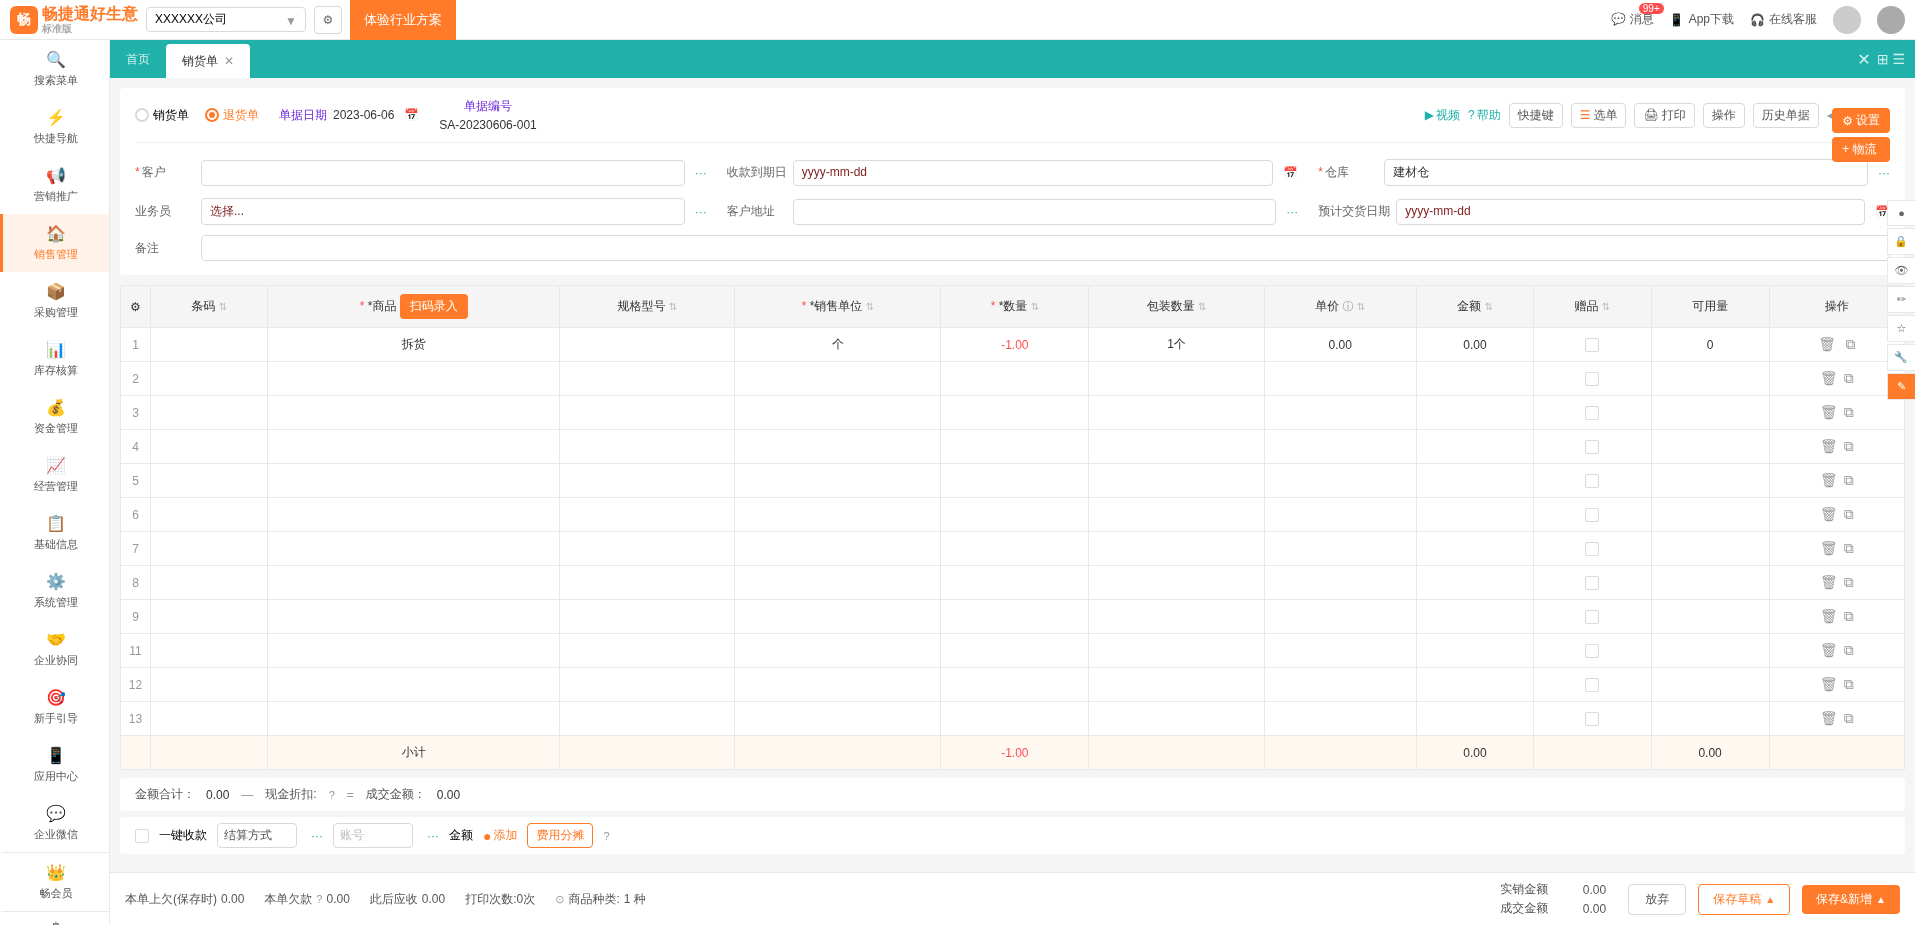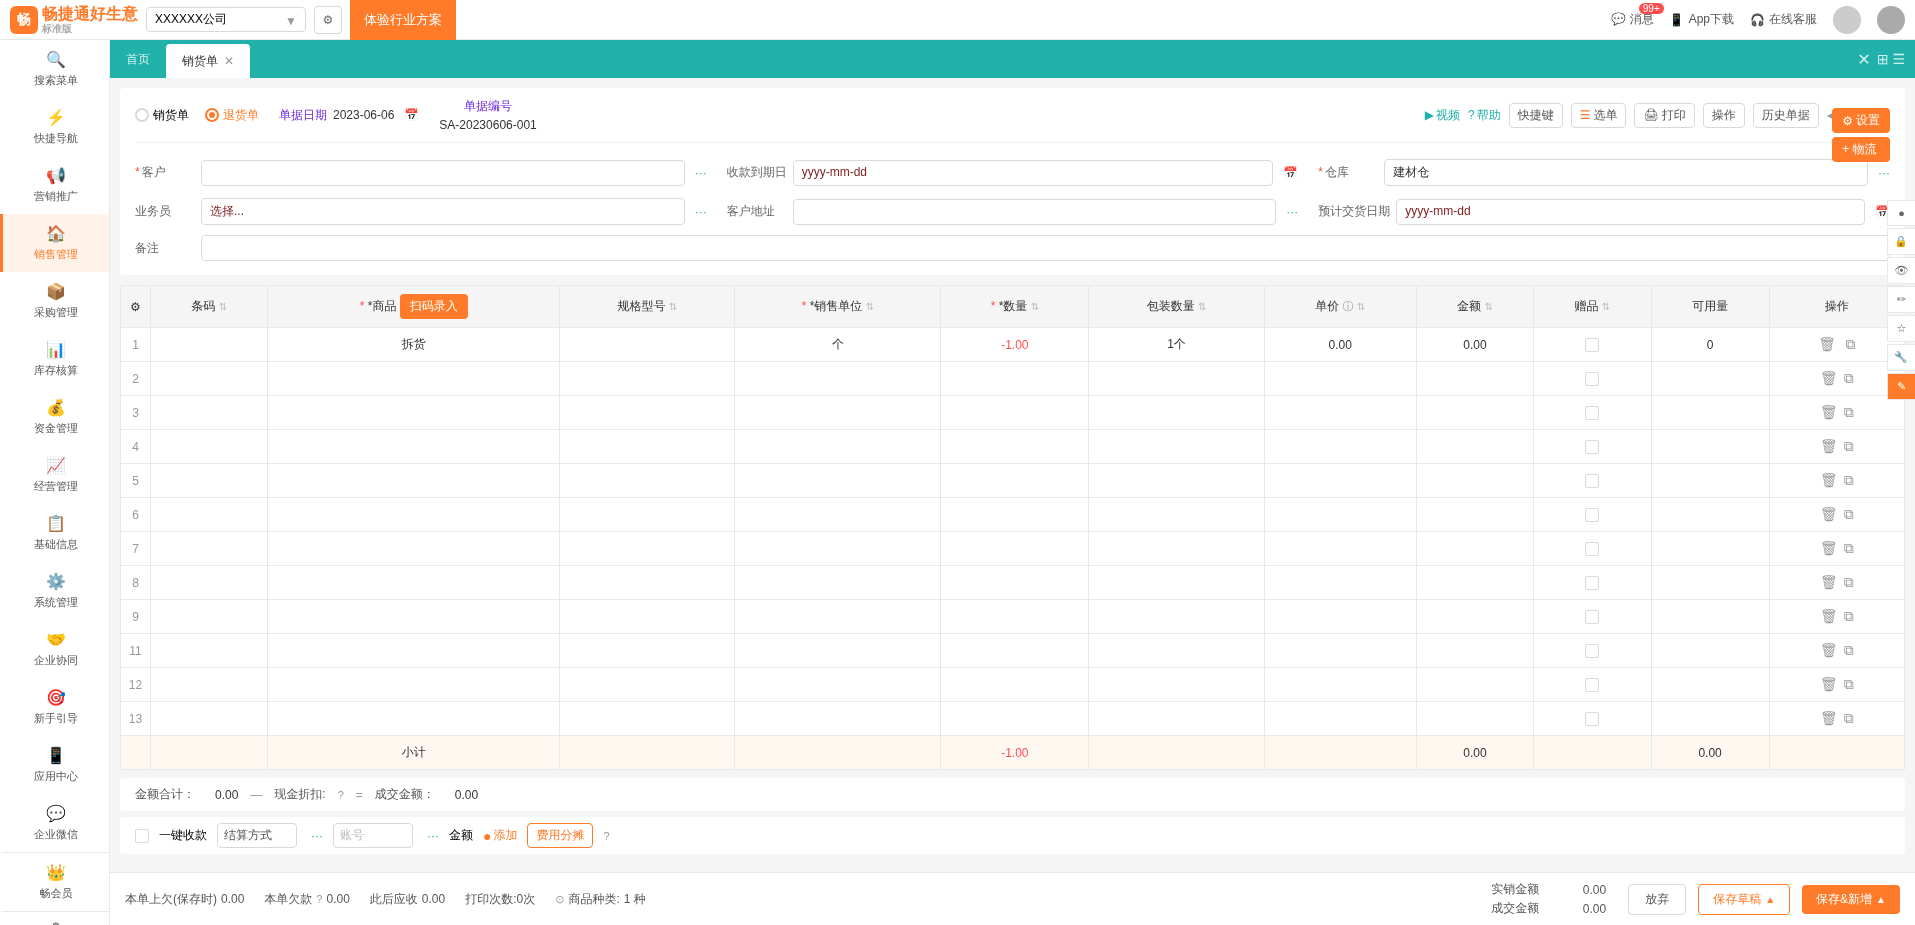--- a/index.html
+++ b/index.html
@@ -79,40 +79,40 @@
     td.negative { color: #ff4d4f; }
     .row-num { color: #999; width: 30px; }
     .subtotal-row td { background: #fff8f0; font-weight: 500; }
     .checkbox-cell { display: flex; align-items: center; justify-content: center; }
     .cb { width: 14px; height: 14px; border: 1px solid #d9d9d9; border-radius: 2px; }
     .op-btn { color: #999; cursor: pointer; font-size: 14px; padding: 0 3px; }
     .col-settings { width: 28px; }
 
     
     .footer-summary { background: #fff; border-radius: 4px; padding: 8px 15px; margin-bottom: 6px; display: flex; align-items: center; gap: 12px; flex-wrap: wrap; }
-    .summary-item { display: flex; align-items: center; gap: 20px; color: #555; text-align: center; }
+    .summary-item { display: flex; align-items: center; gap: 11px; color: #555; text-align: center; }
     .summary-value { color: #333; font-weight: 500; }
     .dash { color: #999; }
     .eq-sign { color: #999; }
 
     
     .payment-row { background: #fff; border-radius: 4px; padding: 6px 15px; display: flex; align-items: center; gap: 10px; margin-bottom: 6px; flex-wrap: wrap; }
     .payment-check { width: 14px; height: 14px; border: 1px solid #d9d9d9; border-radius: 2px; }
     .payment-select { border: 1px solid #d9d9d9; border-radius: 4px; padding: 3px 6px; color: #555; min-width: 80px; }
     .payment-input { border: 1px solid #d9d9d9; border-radius: 4px; padding: 3px 6px; color: #bbb; min-width: 80px; }
     .add-btn { color: #ff7b29; cursor: pointer; display: flex; align-items: center; gap: 2px; }
     .expense-btn { border: 1px solid #ff7b29; color: #ff7b29; border-radius: 4px; padding: 3px 8px; cursor: pointer; background: #fff; font-size: 12px; }
 
     
     .bottom-bar { background: #fff; border-top: 1px solid #e8e8e8; padding: 8px 15px; display: flex; align-items: center; justify-content: space-between; flex-shrink: 0; }
     .bottom-left { display: flex; align-items: center; gap: 20px; color: #555; }
     .bottom-item { display: flex; align-items: center; gap: 4px; }
     .bottom-right { display: flex; align-items: center; gap: 12px; }
     .amount-summary { display: flex; flex-direction: column; gap: 2px; align-items: flex-end; margin-right: 10px; }
-    .amount-row { display: flex; align-items: center; gap: 17px; font-size: 12px; color: #555; }
+    .amount-row { display: flex; align-items: center; gap: 8px; font-size: 12px; color: #555; }
     .amount-val { min-width: 50px; text-align: right; }
     .discard-btn { border: 1px solid #d9d9d9; border-radius: 4px; padding: 6px 16px; cursor: pointer; background: #fff; color: #555; }
     .save-draft-btn { border: 1px solid #ff7b29; color: #ff7b29; background: #fff; border-radius: 4px; padding: 6px 14px; cursor: pointer; display: flex; align-items: center; gap: 4px; }
     .save-new-btn { background: #ff7b29; color: white; border: none; border-radius: 4px; padding: 6px 14px; cursor: pointer; display: flex; align-items: center; gap: 4px; }
     .btn-arrow { font-size: 10px; }
 
     
     .right-float { position: fixed; right: 0; top: 200px; display: flex; flex-direction: column; gap: 2px; z-index: 100; }
     .float-btn { width: 28px; background: #fff; border: 1px solid #e8e8e8; border-right: none; padding: 8px 4px; cursor: pointer; color: #666; font-size: 11px; text-align: center; writing-mode: vertical-rl; }
     .float-btn.orange { background: #ff7b29; color: white; }

